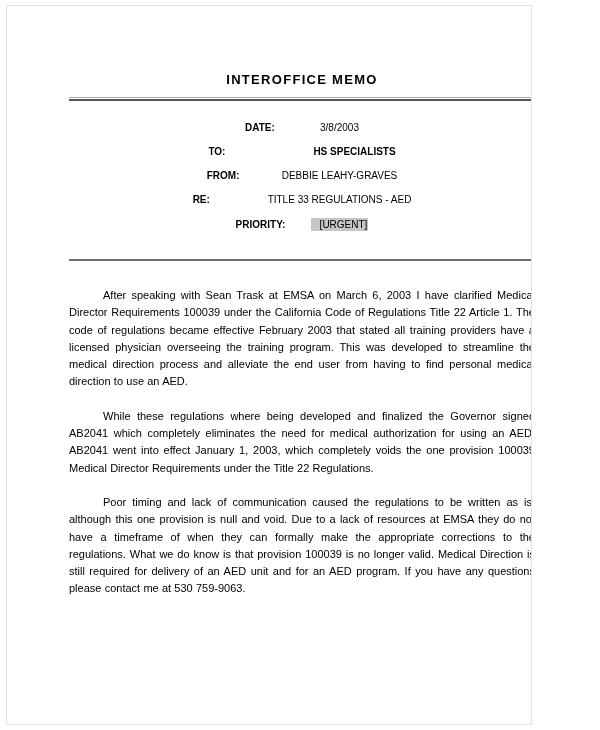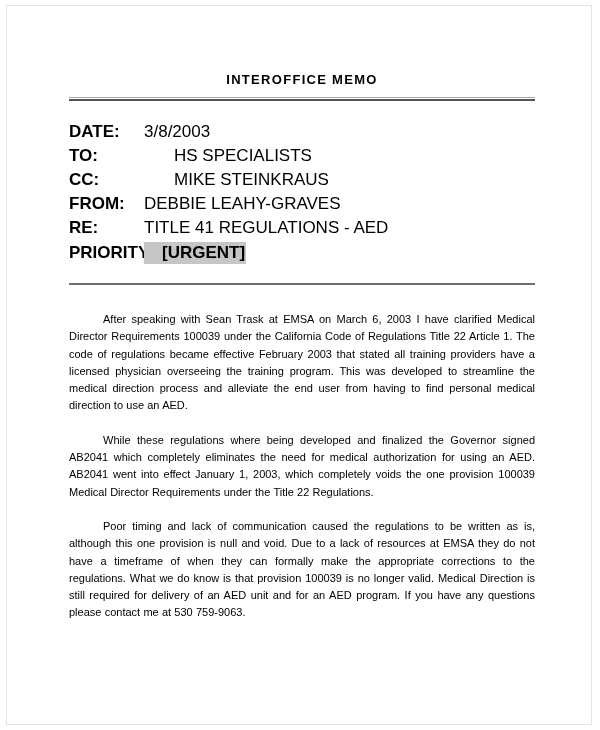--- a/index.html
+++ b/index.html
@@ -12,21 +12,21 @@
     height: 730px;
     background: #ffffff;
     font-family: "Liberation Sans", sans-serif;
     -webkit-font-smoothing: antialiased;
   }
 
   .page-frame {
     position: absolute;
     left: 6px;
     top: 5px;
-    width: 586px;
+    width: 526px;
     height: 720px;
     background: #ffffff;
     border: 1px solid #e3e3e3;
     box-sizing: border-box;
     overflow: hidden;
   }
 
   .memo-sheet {
     position: absolute;
     left: 62px;
@@ -74,40 +74,41 @@
   }
 
   
   .memo-fields {
     margin-top: 21px;
   }
   .field-row {
     display: flex;
     align-items: baseline;
     height: 24px;
-    font-size: 17px;
+    font-size: 10px;
     color: #000000;
+    justify-content: center;
   }
   .field-label {
     width: 75px;
     flex: 0 0 75px;
     font-weight: bold;
     white-space: nowrap;
   }
   .field-value {
     white-space: nowrap;
   }
   .field-value.bold {
-    font-weight: normal;
+    font-weight: bold;
     padding-left: 30px;
   }
   .field-value.highlight {
-    font-weight: bold;
+    font-weight: normal;
     background: #c6c6c6;
-    padding: 1px 1px 1px 18px;
+    padding: 1px 1px 1px 9px;
   }
 
   
   .memo-body {
     margin-top: 26px;
   }
   .memo-paragraph {
     font-size: 11px;
     line-height: 17.3px;
     color: #000000;
@@ -138,33 +139,29 @@
       <div class="field-row">
         <span class="field-label">DATE:</span>
         <span class="field-value">3/8/2003</span>
       </div>
 
       <div class="field-row">
         <span class="field-label">TO:</span>
         <span class="field-value bold">HS SPECIALISTS</span>
       </div>
 
-      <div class="field-row">
-        <span class="field-label">CC:</span>
-        <span class="field-value bold">MIKE STEINKRAUS</span>
-      </div>
 
       <div class="field-row">
         <span class="field-label">FROM:</span>
         <span class="field-value">DEBBIE LEAHY-GRAVES</span>
       </div>
 
       <div class="field-row">
         <span class="field-label">RE:</span>
-        <span class="field-value">TITLE 41 REGULATIONS - AED</span>
+        <span class="field-value">TITLE 33 REGULATIONS - AED</span>
       </div>
 
       <div class="field-row">
         <span class="field-label">PRIORITY:</span>
         <span class="field-value highlight">[URGENT]</span>
       </div>
 
     </div>
 
     <div class="rule-single"></div>

